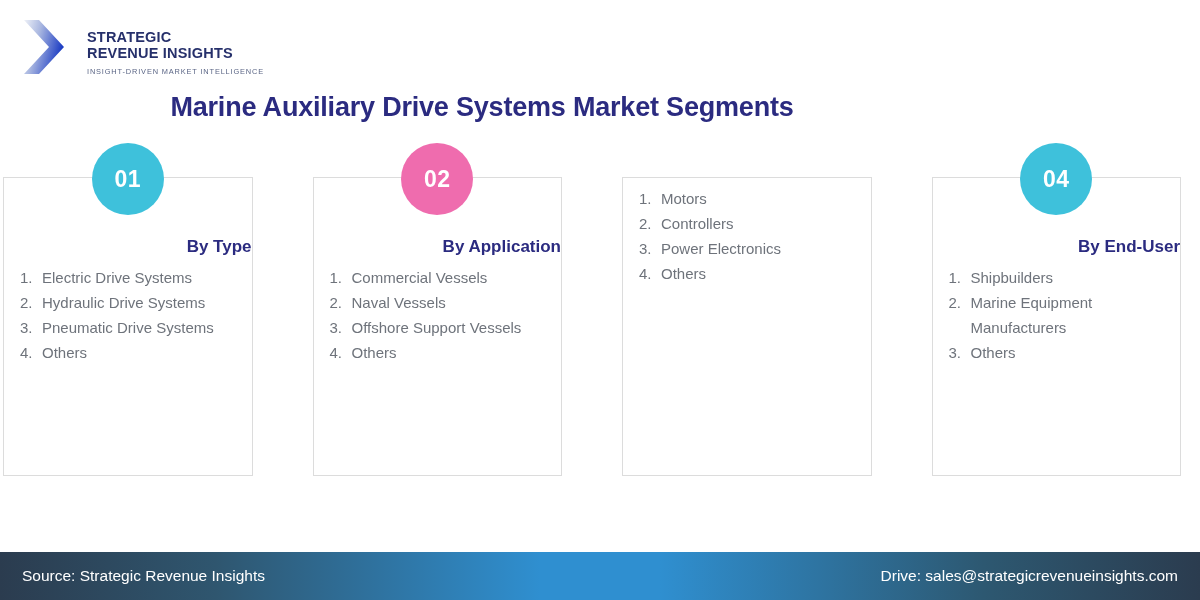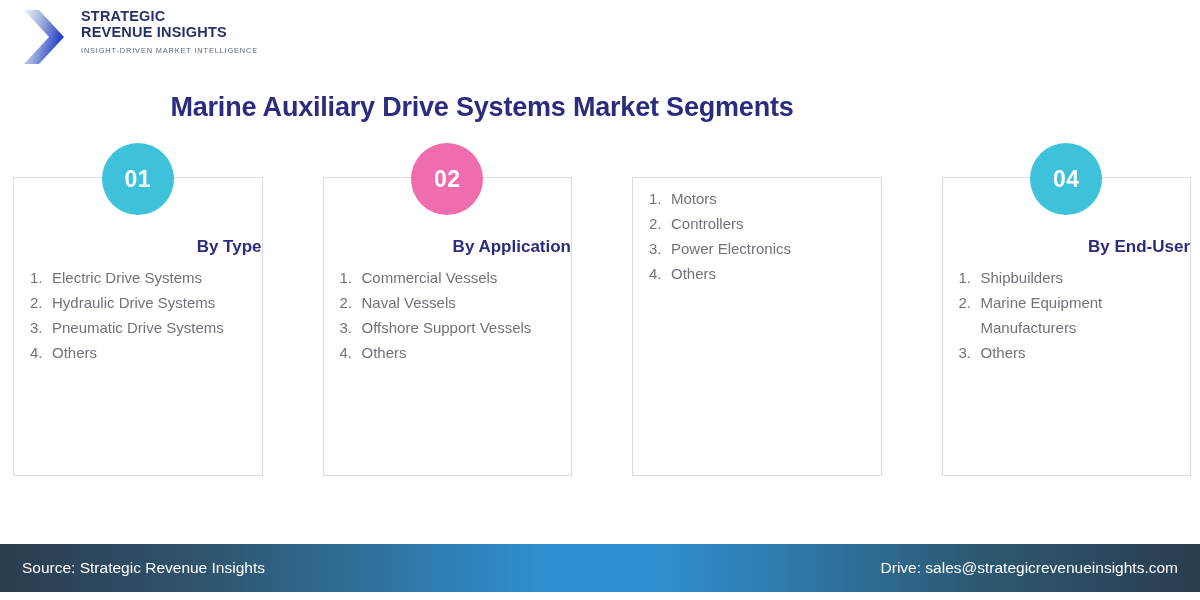--- a/index.html
+++ b/index.html
@@ -12,24 +12,24 @@
     background: #ffffff;
     font-family: "Liberation Sans", sans-serif;
     overflow: hidden;
     position: relative;
   }
 
   
   #logo {
     position: absolute;
     left: 22px;
-    top: 8px;
-    display: flex;
-    align-items: flex-start;
-    gap: 15px;
+    top: 18px;
+    display: flex;
+    align-items: flex-end;
+    gap: 21px;
   }
   #logo-mark {
     width: 44px;
     height: 58px;
     flex: none;
     display: block;
   }
   #logo-words {
     display: flex;
     flex-direction: column;
@@ -61,21 +61,21 @@
     font-size: 27px;
     font-weight: bold;
     color: #2b2b80;
     letter-spacing: -0.2px;
   }
 
   
   #cards {
     position: absolute;
     top: 177px;
-    left: 13px;
+    left: 3px;
     width: 1178px;
     height: 299px;
     display: flex;
     gap: 60px;
   }
   .card {
     position: relative;
     flex: 1 1 0;
     border: 1px solid #dcdcdc;
     background: #ffffff;
@@ -122,21 +122,21 @@
     content: counter(seg) ".";
     position: absolute;
     left: 0;
     top: 0;
   }
 
   
   #footer {
     position: absolute;
     left: 0;
-    bottom: 8px;
+    bottom: 0;
     width: 1200px;
     height: 48px;
     background: linear-gradient(90deg,
                 #2b3c4f 0%,
                 #2f566f 18%,
                 #2f8fd0 45%,
                 #2f8fd0 55%,
                 #2d5871 82%,
                 #2b3c4f 100%);
     display: flex;

